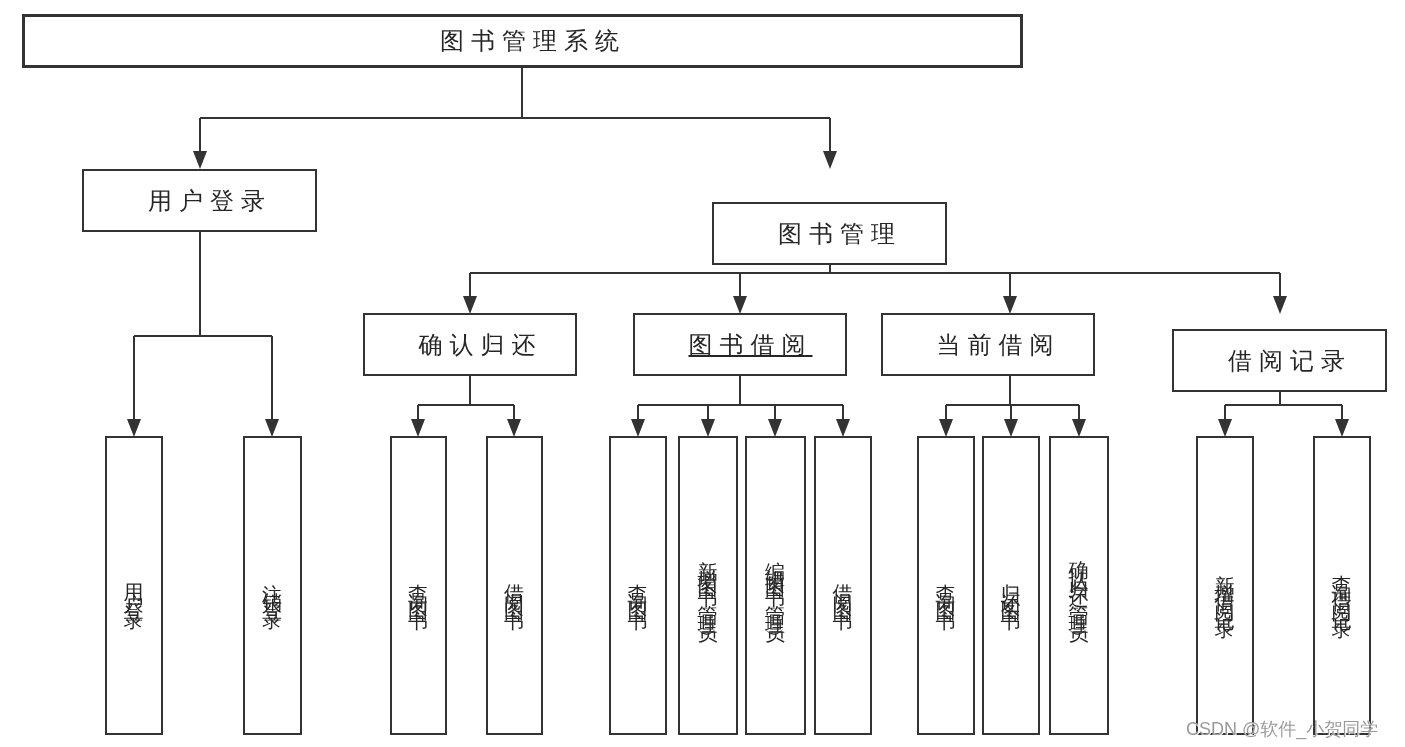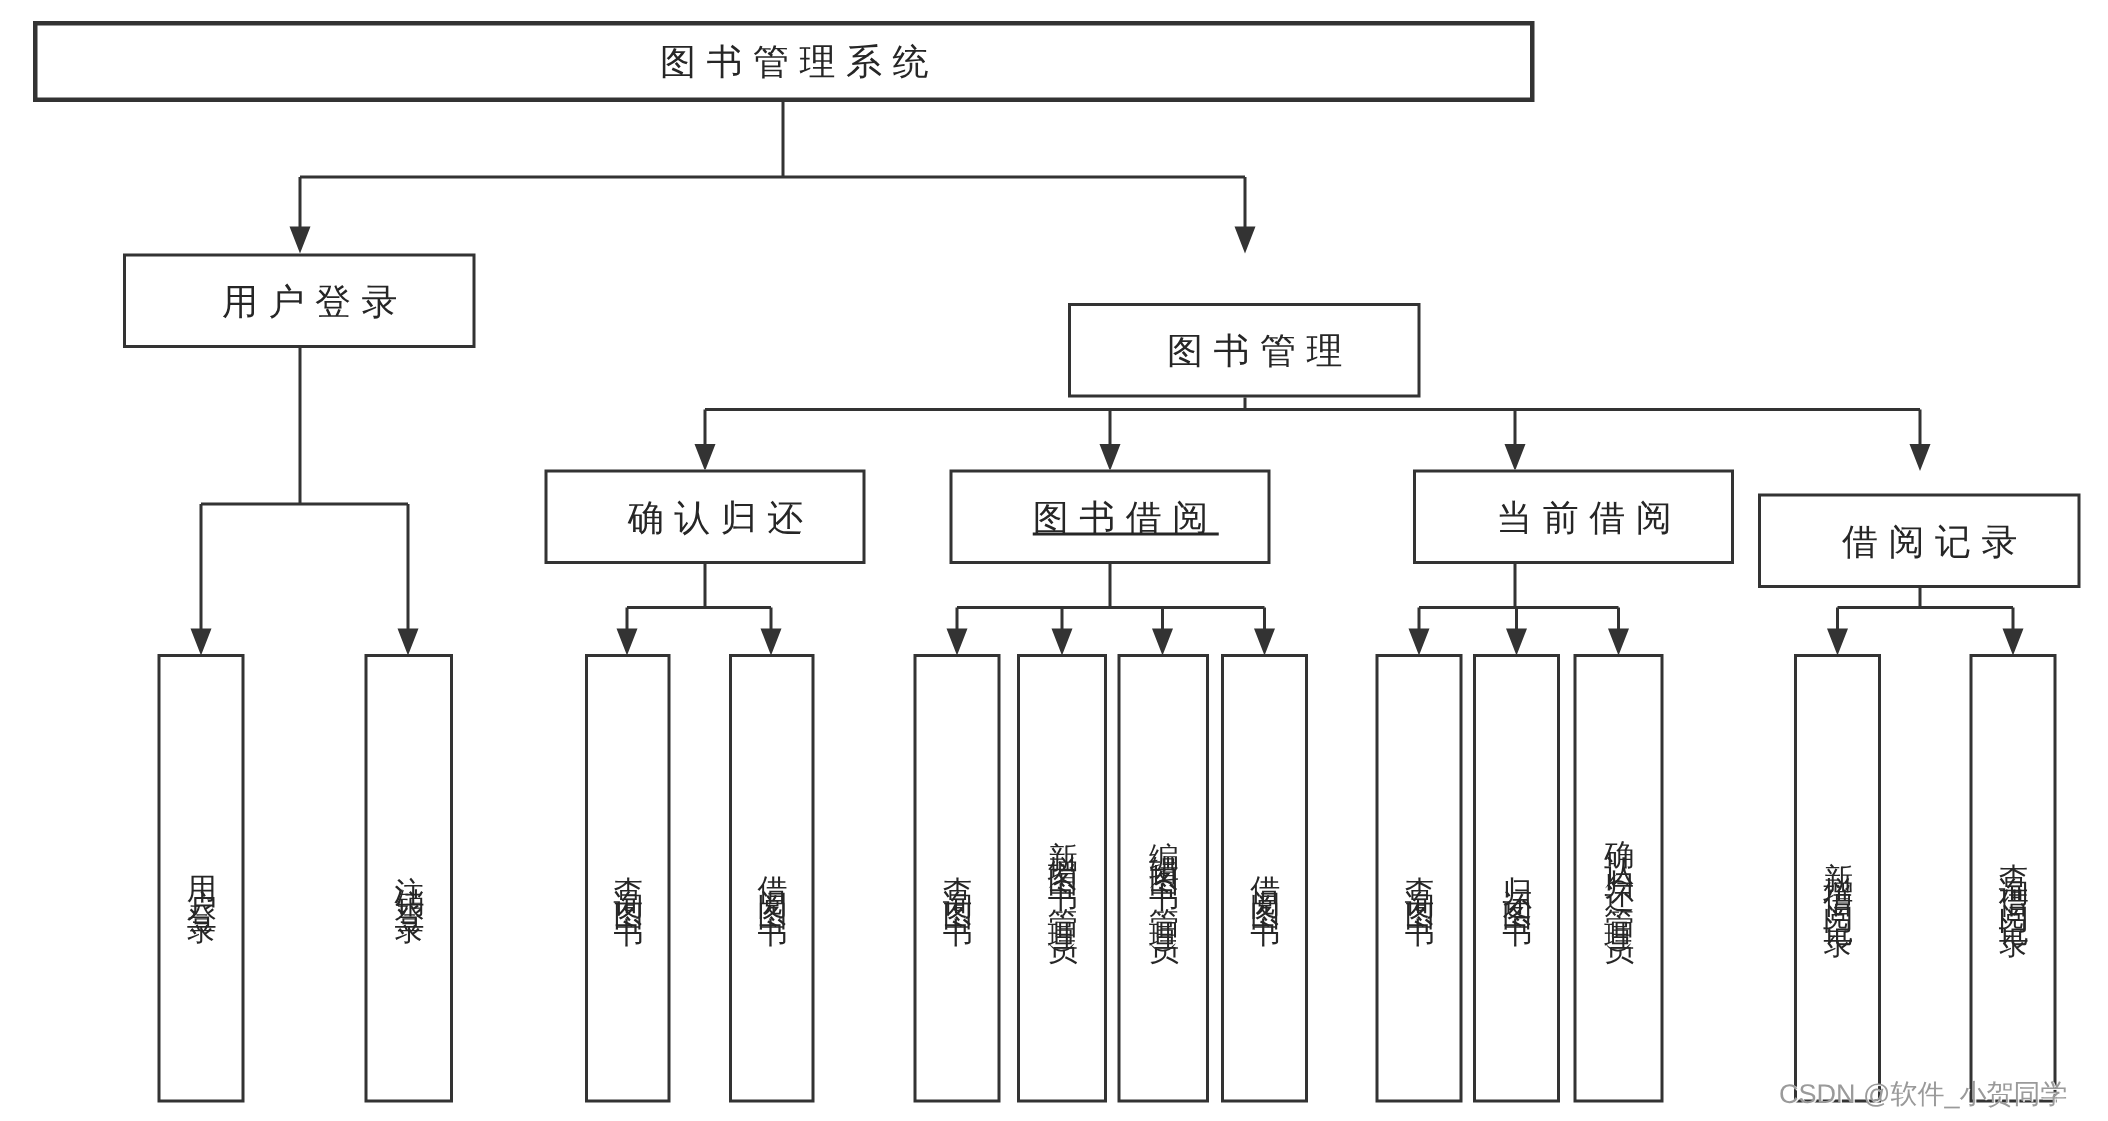--- a/index.html
+++ b/index.html
@@ -137,21 +137,21 @@
   <div class="node hbox" style="left:712px; top:169px; width:235px; height:63px;margin-top:33px;">
     <span>图书管理</span>
   </div>
 
   <div class="node hbox" style="left:363px; top:313px; width:214px; height:63px;">
     <span>确认归还</span>
   </div>
   <div class="node hbox" style="left:633px; top:313px; width:214px; height:63px;text-decoration:underline;">
     <span>图书借阅</span>
   </div>
-  <div class="node hbox" style="left:942px; top:313px; width:214px; height:63px;">
+  <div class="node hbox" style="left:881px; top:313px; width:214px; height:63px;">
     <span>当前借阅</span>
   </div>
   <div class="node hbox" style="left:1172px; top:313px; width:215px; height:63px;margin-top:16px;">
     <span>借阅记录</span>
   </div>
 
   <div class="node vbox" style="left:105px; top:436px; width:58px; height:299px;">
     <span>用户登录</span>
   </div>
   <div class="node vbox" style="left:243px; top:436px; width:59px; height:299px;">

